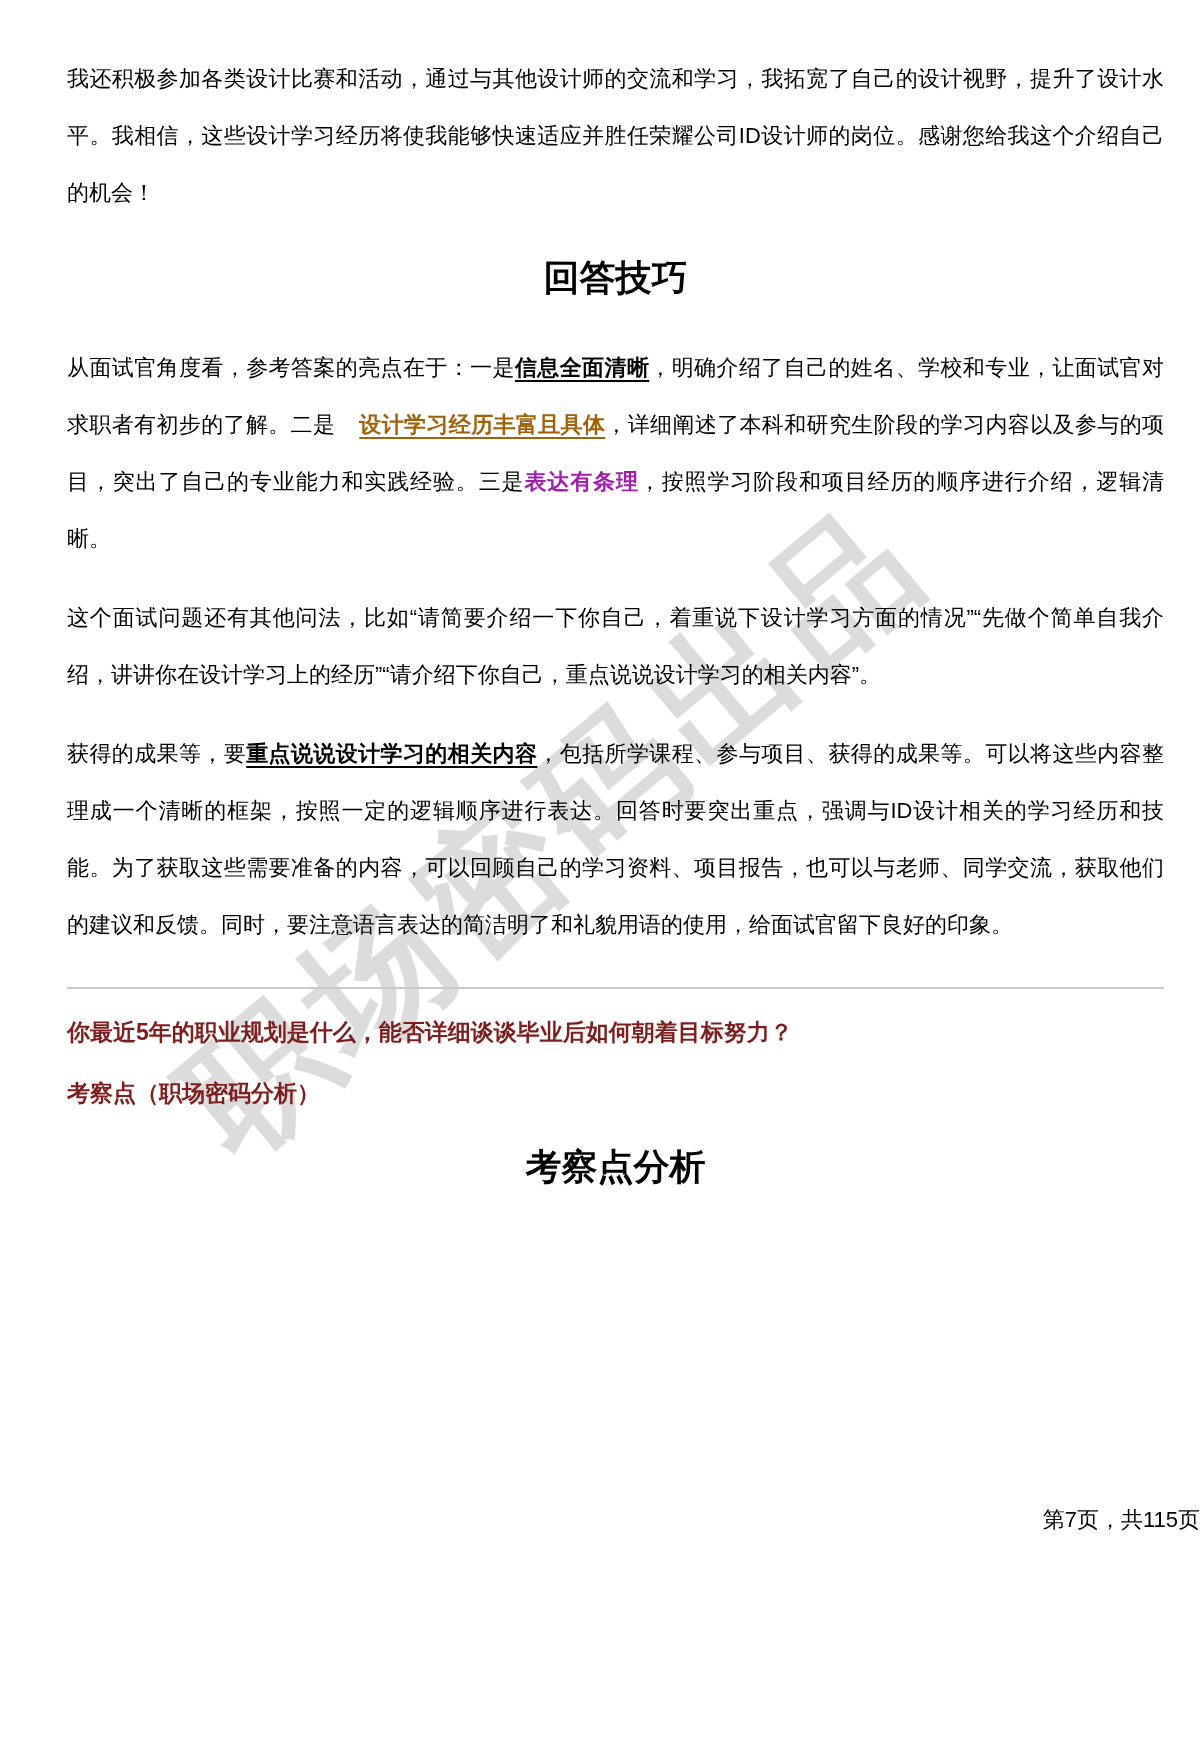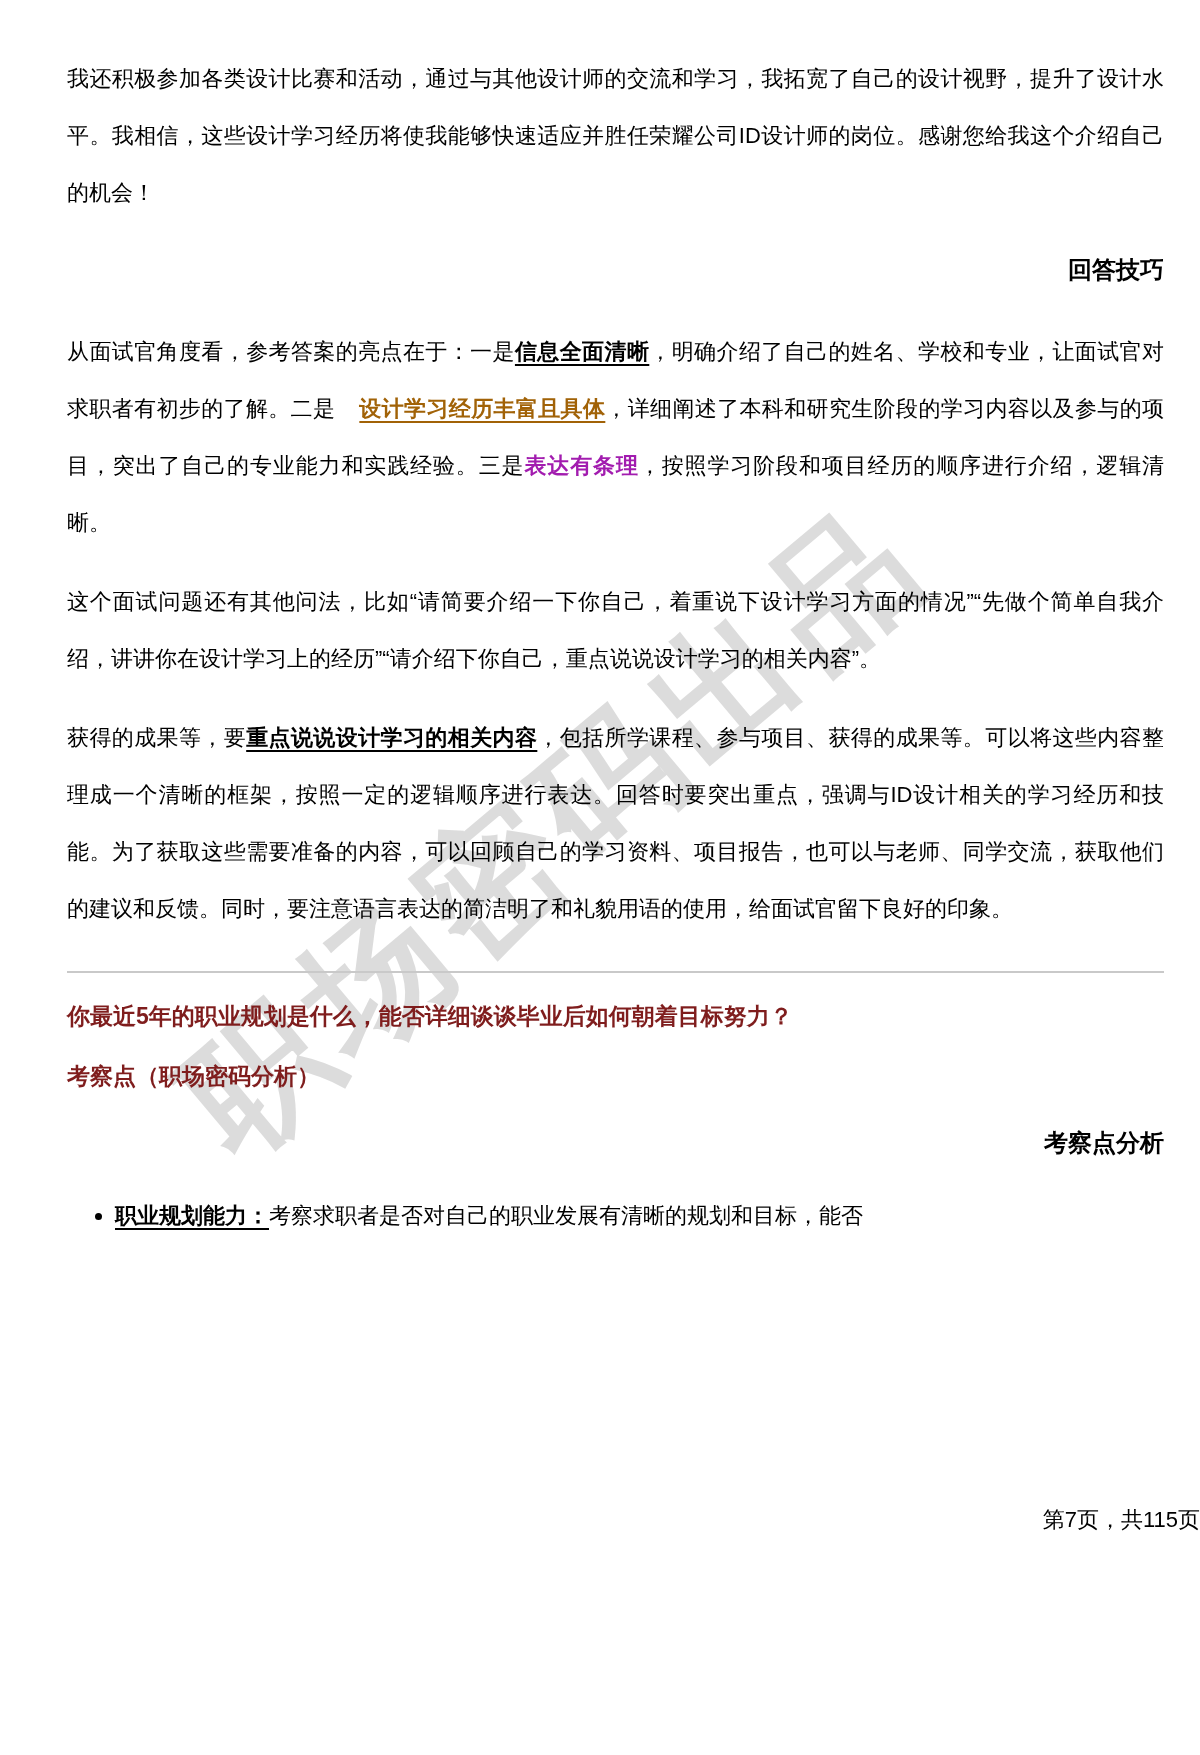--- a/index.html
+++ b/index.html
@@ -33,25 +33,25 @@
   .content {
     position: relative;
     z-index: 1;
     padding: 50px 36px 0 67px;
     font-size: 22px;
     line-height: 57px;
     text-align: justify;
   }
   p.body { margin: 0 0 22px 0; }
   h2.doc-heading {
-    font-size: 24px;
+    font-size: 36px;
     font-weight: bold;
     line-height: 1.4;
     margin: 32px 0 36px 0;
-    text-align: right;
+    text-align: center;
   }
   .hl-red   { color: #000000; font-weight: bold; text-decoration: underline; text-underline-offset: 5px; }
   .hl-blue  { color: #a16207; font-weight: bold; text-decoration: underline; text-underline-offset: 5px; margin-left: 24px; }
   .hl-green { color: #a21caf; font-weight: bold; text-underline-offset: 5px; }
   hr.divider {
     border: none;
     border-top: 2px solid #c9c9c9;
     margin: 34px 0 26px 0;
   }
   p.question {
@@ -101,21 +101,18 @@
     <p class="body"><span>获得的成果等，要</span><span class="hl-red">重点说说设计学习的相关内容</span><span>，包括所学课程、参与项目、获得的成果等。可以将这些内容整理成一个清晰的框架，按照一定的逻辑顺序进行表达。回答时要突出重点，强调与ID设计相关的学习经历和技能。为了获取这些需要准备的内容，可以回顾自己的学习资料、项目报告，也可以与老师、同学交流，获取他们的建议和反馈。同时，要注意语言表达的简洁明了和礼貌用语的使用，给面试官留下良好的印象。</span></p>
 
     <hr class="divider">
 
     <p class="question">你最近5年的职业规划是什么，能否详细谈谈毕业后如何朝着目标努力？</p>
 
     <p class="question">考察点（职场密码分析）</p>
 
     <h2 class="doc-heading analysis-heading">考察点分析</h2>
 
-    <ul class="analysis-list">
-      <li><span class="hl-red">职业规划能力：</span><span>考察求职者是否对自己的职业发展有清晰的规划和目标，能否</span></li>
-    </ul>
 
   </div>
 
   <div class="footer">第7页，共115页</div>
 
 </div>
 
 </body></html>

